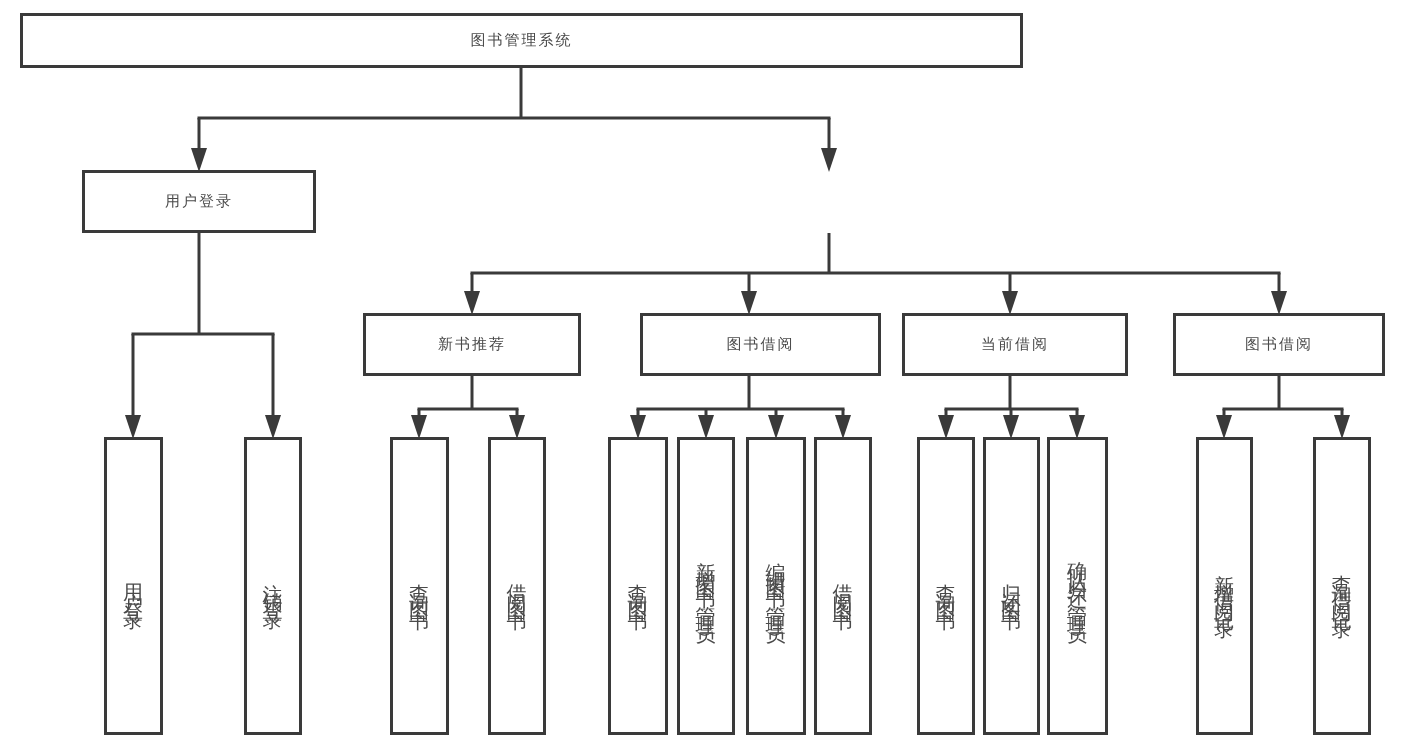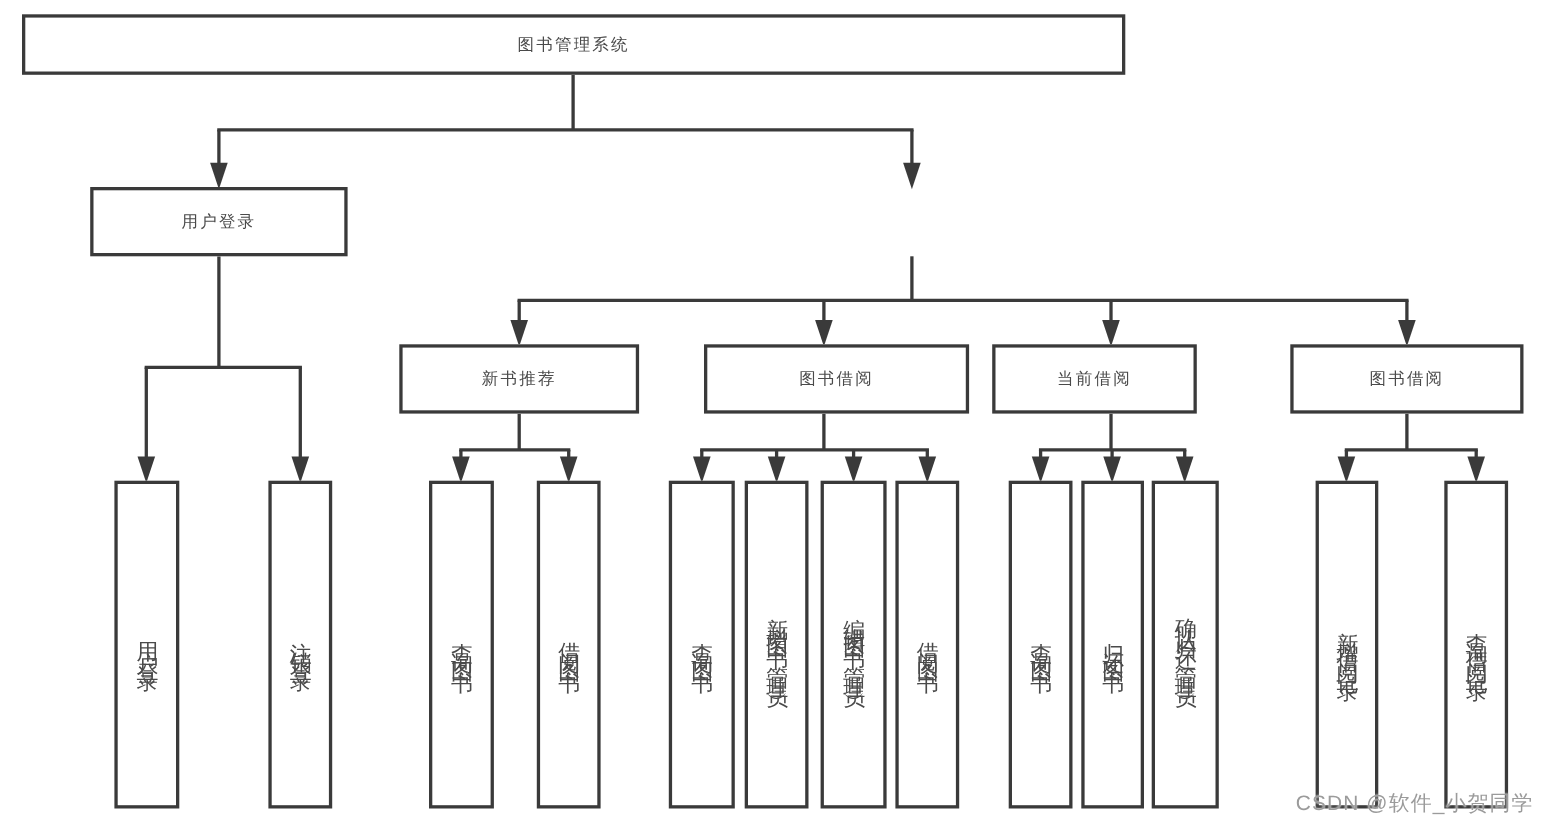--- a/index.html
+++ b/index.html
@@ -117,21 +117,21 @@
   <div class="node hbox" style="left:82px; top:170px; width:234px; height:63px;">
     <span>用户登录</span>
   </div>
 
   <div class="node hbox" style="left:363px; top:313px; width:218px; height:63px;">
     <span>新书推荐</span>
   </div>
   <div class="node hbox" style="left:640px; top:313px; width:241px; height:63px;">
     <span>图书借阅</span>
   </div>
-  <div class="node hbox" style="left:902px; top:313px; width:186px; height:63px;">
+  <div class="node hbox" style="left:902px; top:313px; width:226px; height:63px;">
     <span>当前借阅</span>
   </div>
   <div class="node hbox" style="left:1173px; top:313px; width:212px; height:63px;">
     <span>图书借阅</span>
   </div>
 
   <div class="node vbox" style="left:104px; top:437px; width:59px; height:298px;">
     <span>用户登录</span>
   </div>
   <div class="node vbox" style="left:244px; top:437px; width:58px; height:298px;">
@@ -168,14 +168,13 @@
     <span>确认归还（管理员）</span>
   </div>
 
   <div class="node vbox" style="left:1196px; top:437px; width:57px; height:298px;">
     <span>新增借阅记录</span>
   </div>
   <div class="node vbox" style="left:1313px; top:437px; width:58px; height:298px;">
     <span>查询借阅记录</span>
   </div>
 
-  <div class="watermark" style="right:11px; top:717px;">CSDN @软件_小贺同学</div>
 </div>
 
 </body></html>

